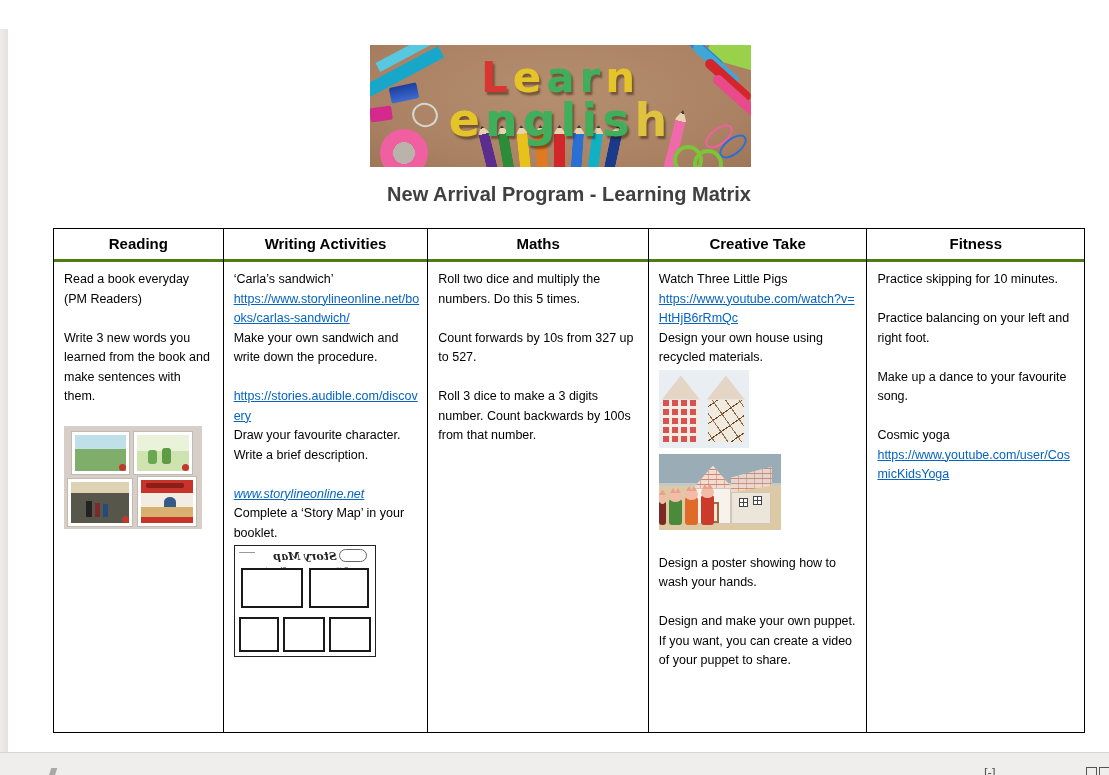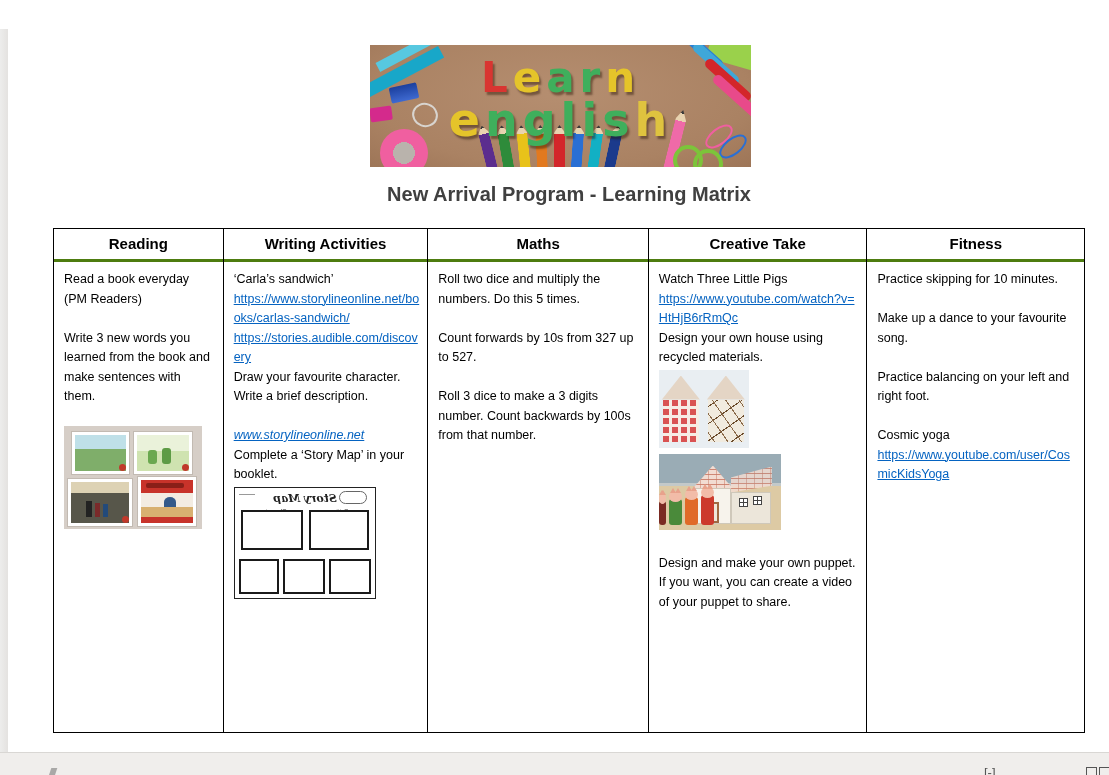--- a/index.html
+++ b/index.html
@@ -162,20 +162,21 @@
           </div>
         </div>
       </div>
     </div>
 
     <div class="col" style="width:205px">
       <div class="colhead">Writing Activities</div>
       <div class="colbody">
         <p class="tight">‘Carla’s sandwich’</p>
         <a class="lnk">https://www.storylineonline.net/books/carlas-sandwich/</a>
+        <p>Make your own sandwich and write down the procedure.</p>
         <a class="lnk">https://stories.audible.com/discovery</a>
         <p>Draw your favourite character. Write a brief description.</p>
         <a class="lnk it">www.storylineonline.net</a>
         <p class="tight">Complete a ‘Story Map’ in your booklet.</p>
         <div class="img-sm">
           <div class="sm-flip">
             <div class="sm-title">Story Map</div>
             <div class="sm-cloud"></div>
             <div class="sm-name"></div>
             <div class="sm-lab" style="left:6px;top:14px;width:60px;">Setting</div>
@@ -230,30 +231,31 @@
           <div class="pig" style="left:10px;width:13px;height:26px;background:#4a8a3a;">
               <div class="head"></div>
             </div>
           <div class="pig" style="left:26px;width:13px;height:28px;background:#e06a28;">
               <div class="head"></div>
             </div>
           <div class="pig" style="left:42px;width:13px;height:30px;background:#cc3a2c;">
               <div class="head"></div>
             </div>
         </div>
+        <p>Design a poster showing how to wash your hands.</p>
         <p>Design and make your own puppet. If you want, you can create a video of your puppet to share.</p>
       </div>
     </div>
 
     <div class="col" style="width:217px">
       <div class="colhead">Fitness</div>
       <div class="colbody">
         <p>Practice skipping for 10 minutes.</p>
+        <p>Practice balancing on your left and right foot.</p>
         <p>Make up a dance to your favourite song.</p>
-        <p>Practice balancing on your left and right foot.</p>
         <p class="tight">Cosmic yoga</p>
         <a class="lnk">https://www.youtube.com/user/CosmicKidsYoga</a>
       </div>
     </div>
   </div>
 
   <div class="bottombar">
     <div class="bb-frag" style="left:50px;top:15px;width:6px;height:8px;background:#8a8a8a;opacity:.7;transform:skewX(-18deg);"></div>
     <div class="bb-frag" style="left:984px;top:12px;font-size:13px;color:#555;">[-]</div>
     <div class="bb-frag" style="left:1086px;top:14px;width:9px;height:9px;border:1.5px solid #555;"></div>

